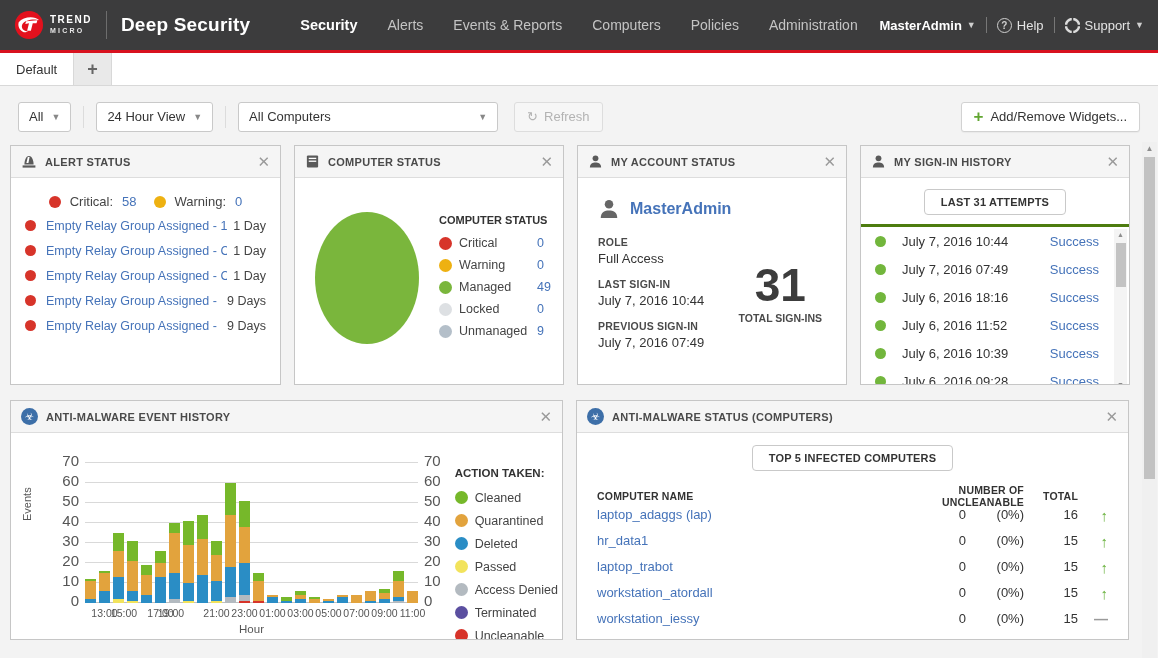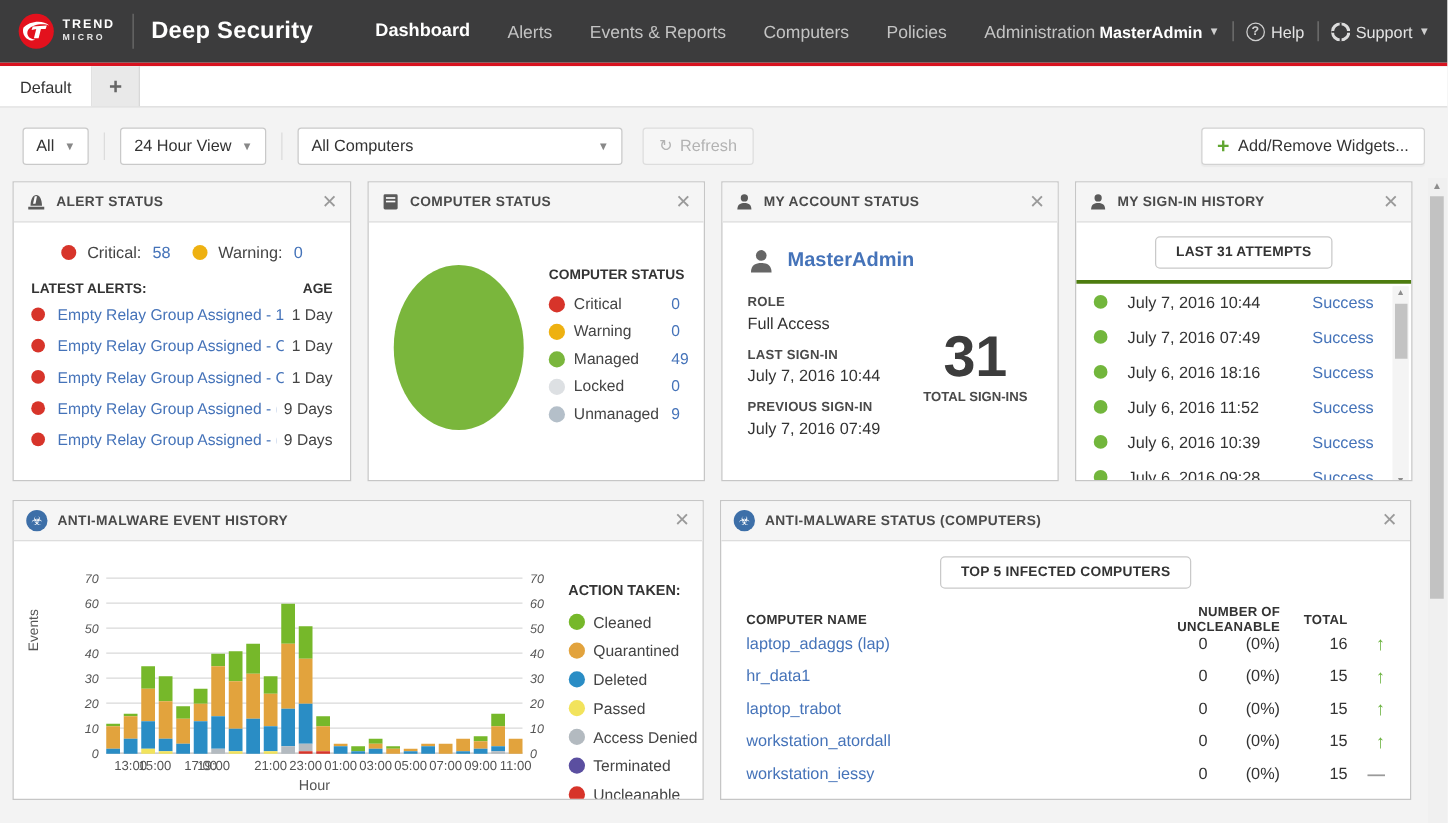--- a/index.html
+++ b/index.html
@@ -94,21 +94,21 @@
   .vscroll .arr { display:block; text-align:center; font-size:7px; color:#8d8d8d; height:12px; line-height:12px; cursor:pointer;}
   .vscroll .thumb { position:absolute; left:1.5px; top:14px; width:10px; height:44px; background:#c3c3c3; cursor:grab;}
   .vscroll .arrb { position:absolute; bottom:0; left:0; right:0; }
 
   
   .bc-body { display:flex; padding:8px 4px 0 8px; }
   .bc-chartzone { position:relative; width:432px; height:196px; }
   .bc-plot { position:absolute; left:66px; top:22px; width:333px; height:140px; }
   .gridline { position:absolute; left:0; right:0; height:1px; background:#d9d9d9; }
   .gridline.zero { background:#c0c0c0; }
-  .ytick { position:absolute; font-size:10px; color:#555; width:24px;font-style:italic; }
+  .ytick { position:absolute; font-size:15px; color:#555; width:24px; }
   .ytick.left { left:-30px; text-align:right; }
   .ytick.right { right:-30px; text-align:left; }
   .bars { position:absolute; left:0; bottom:0; display:flex; align-items:flex-end; gap:3px; height:140px; }
   .bar { width:11px; display:flex; flex-direction:column-reverse; }
   .seg { width:100%; }
   .xticks { position:absolute; left:66px; top:166px; width:333px; height:14px; }
   .xtick { position:absolute; transform:translateX(-50%); font-size:10.5px; color:#555; white-space:nowrap; }
   .ylab { position:absolute; left:2px; top:80px; transform:rotate(-90deg); transform-origin:left top; font-size:11px; color:#555; }
   .xlab { position:absolute; left:66px; width:333px; top:182px; text-align:center; font-size:11.5px; color:#555; }
   .bc-legend { margin-left:10px; padding-top:26px; }
@@ -149,21 +149,21 @@
       <path d="M13 12 L25 11 L24 14 L20 14 L18 22 L14 22 L16 14 L12 15 Z" fill="#ffffff"></path>
     </svg>
     <div class="brand-text">
       <span class="t1">TREND</span>
       <span class="t2">MICRO</span>
     </div>
     <div class="brand-sep"></div>
     <div class="product">Deep Security</div>
   </div>
   <nav class="mainnav" id="main-nav">
-      <span class="nav-item active">Dashboard</span>
+      <span class="nav-item active">Security</span>
       <span class="nav-item">Alerts</span>
       <span class="nav-item">Events &amp; Reports</span>
       <span class="nav-item">Computers</span>
       <span class="nav-item">Policies</span>
       <span class="nav-item">Administration</span>
     </nav>
   <div class="nav-right">
     <span class="acct">
       <span>MasterAdmin</span>
       <span class="caret">▼</span>
@@ -232,24 +232,20 @@
         <span class="wclose">✕</span>
       </div>
       <div class="as-summary">
         <span class="dot d12" style="background:#d7342a"></span>
         <span>Critical:</span>
         <a class="bluelink">58</a>
         <span class="dot d12" style="background:#eeb111;margin-left:8px"></span>
         <span>Warning:</span>
         <a class="bluelink">0</a>
       </div>
-      <div class="as-lhdr">
-        <span>LATEST ALERTS:</span>
-        <span>AGE</span>
-      </div>
       <div class="as-rows" id="alert-rows">
           <div class="as-row">
             <span class="dot d11" style="background: rgb(215, 52, 42);"></span>
             <a class="atext bluelink">Empty Relay Group Assigned - 19...</a>
             <span class="age">1 Day</span>
           </div>
           <div class="as-row">
             <span class="dot d11" style="background: rgb(215, 52, 42);"></span>
             <a class="atext bluelink">Empty Relay Group Assigned - CA...</a>
             <span class="age">1 Day</span>

